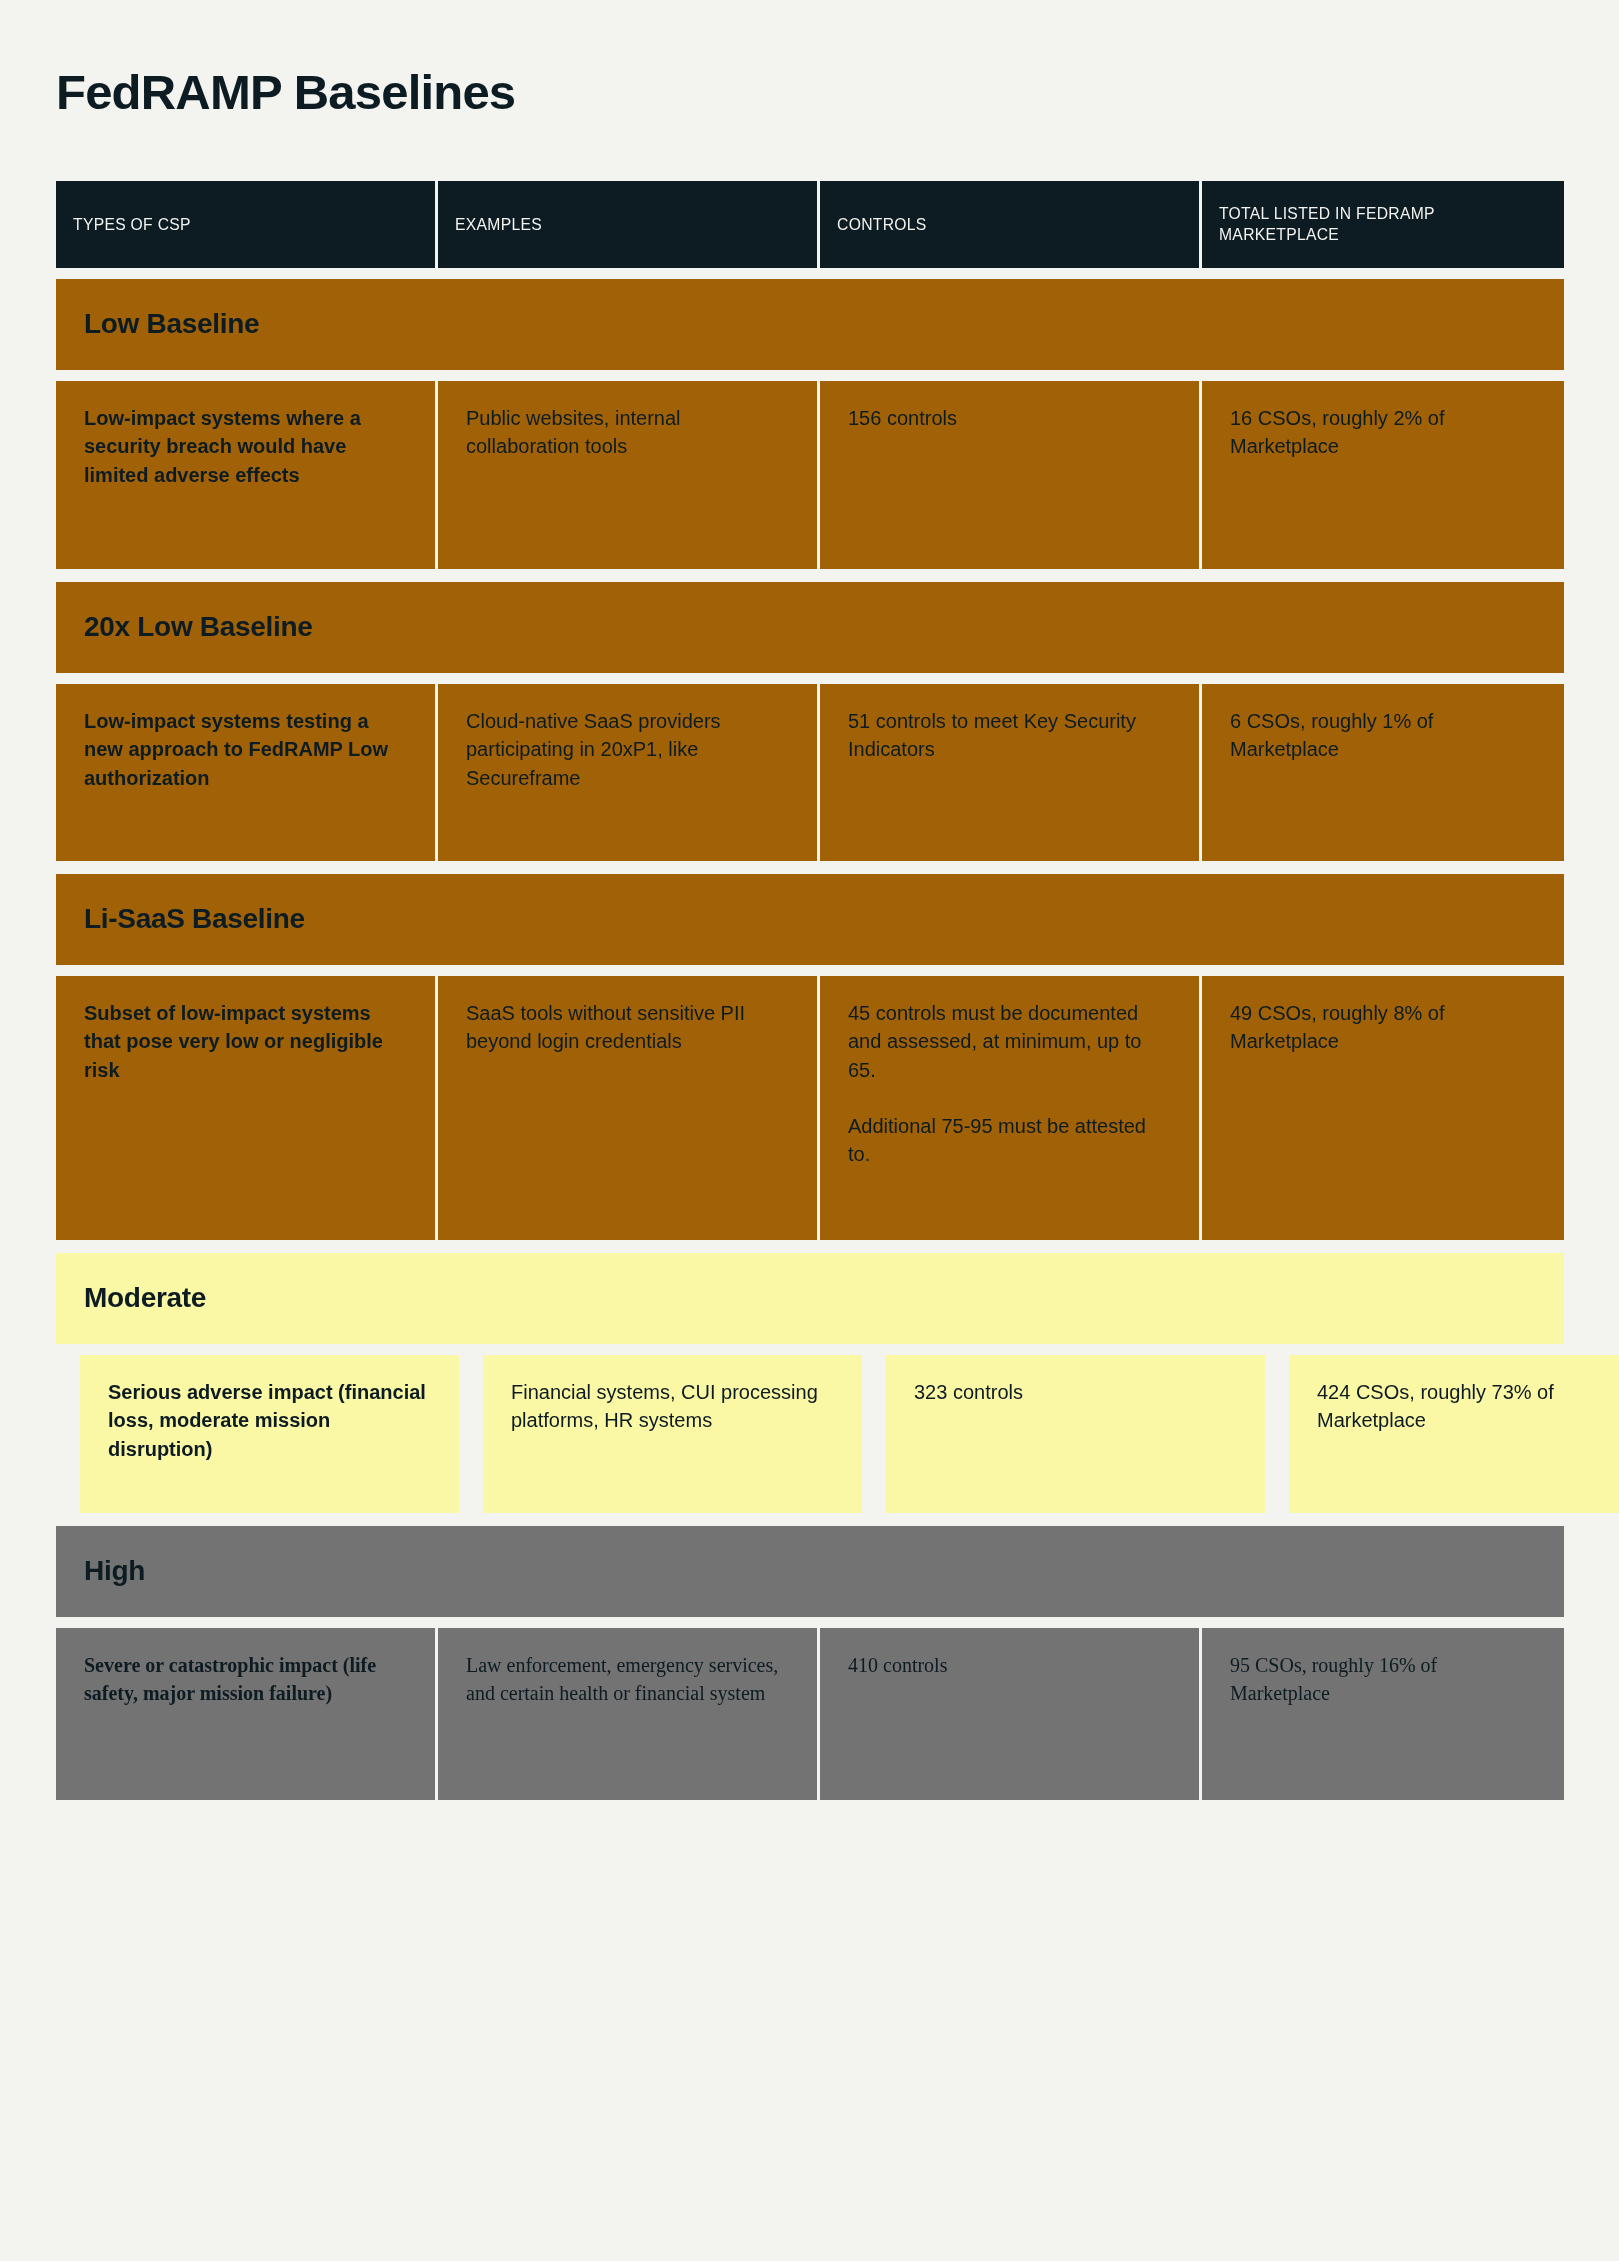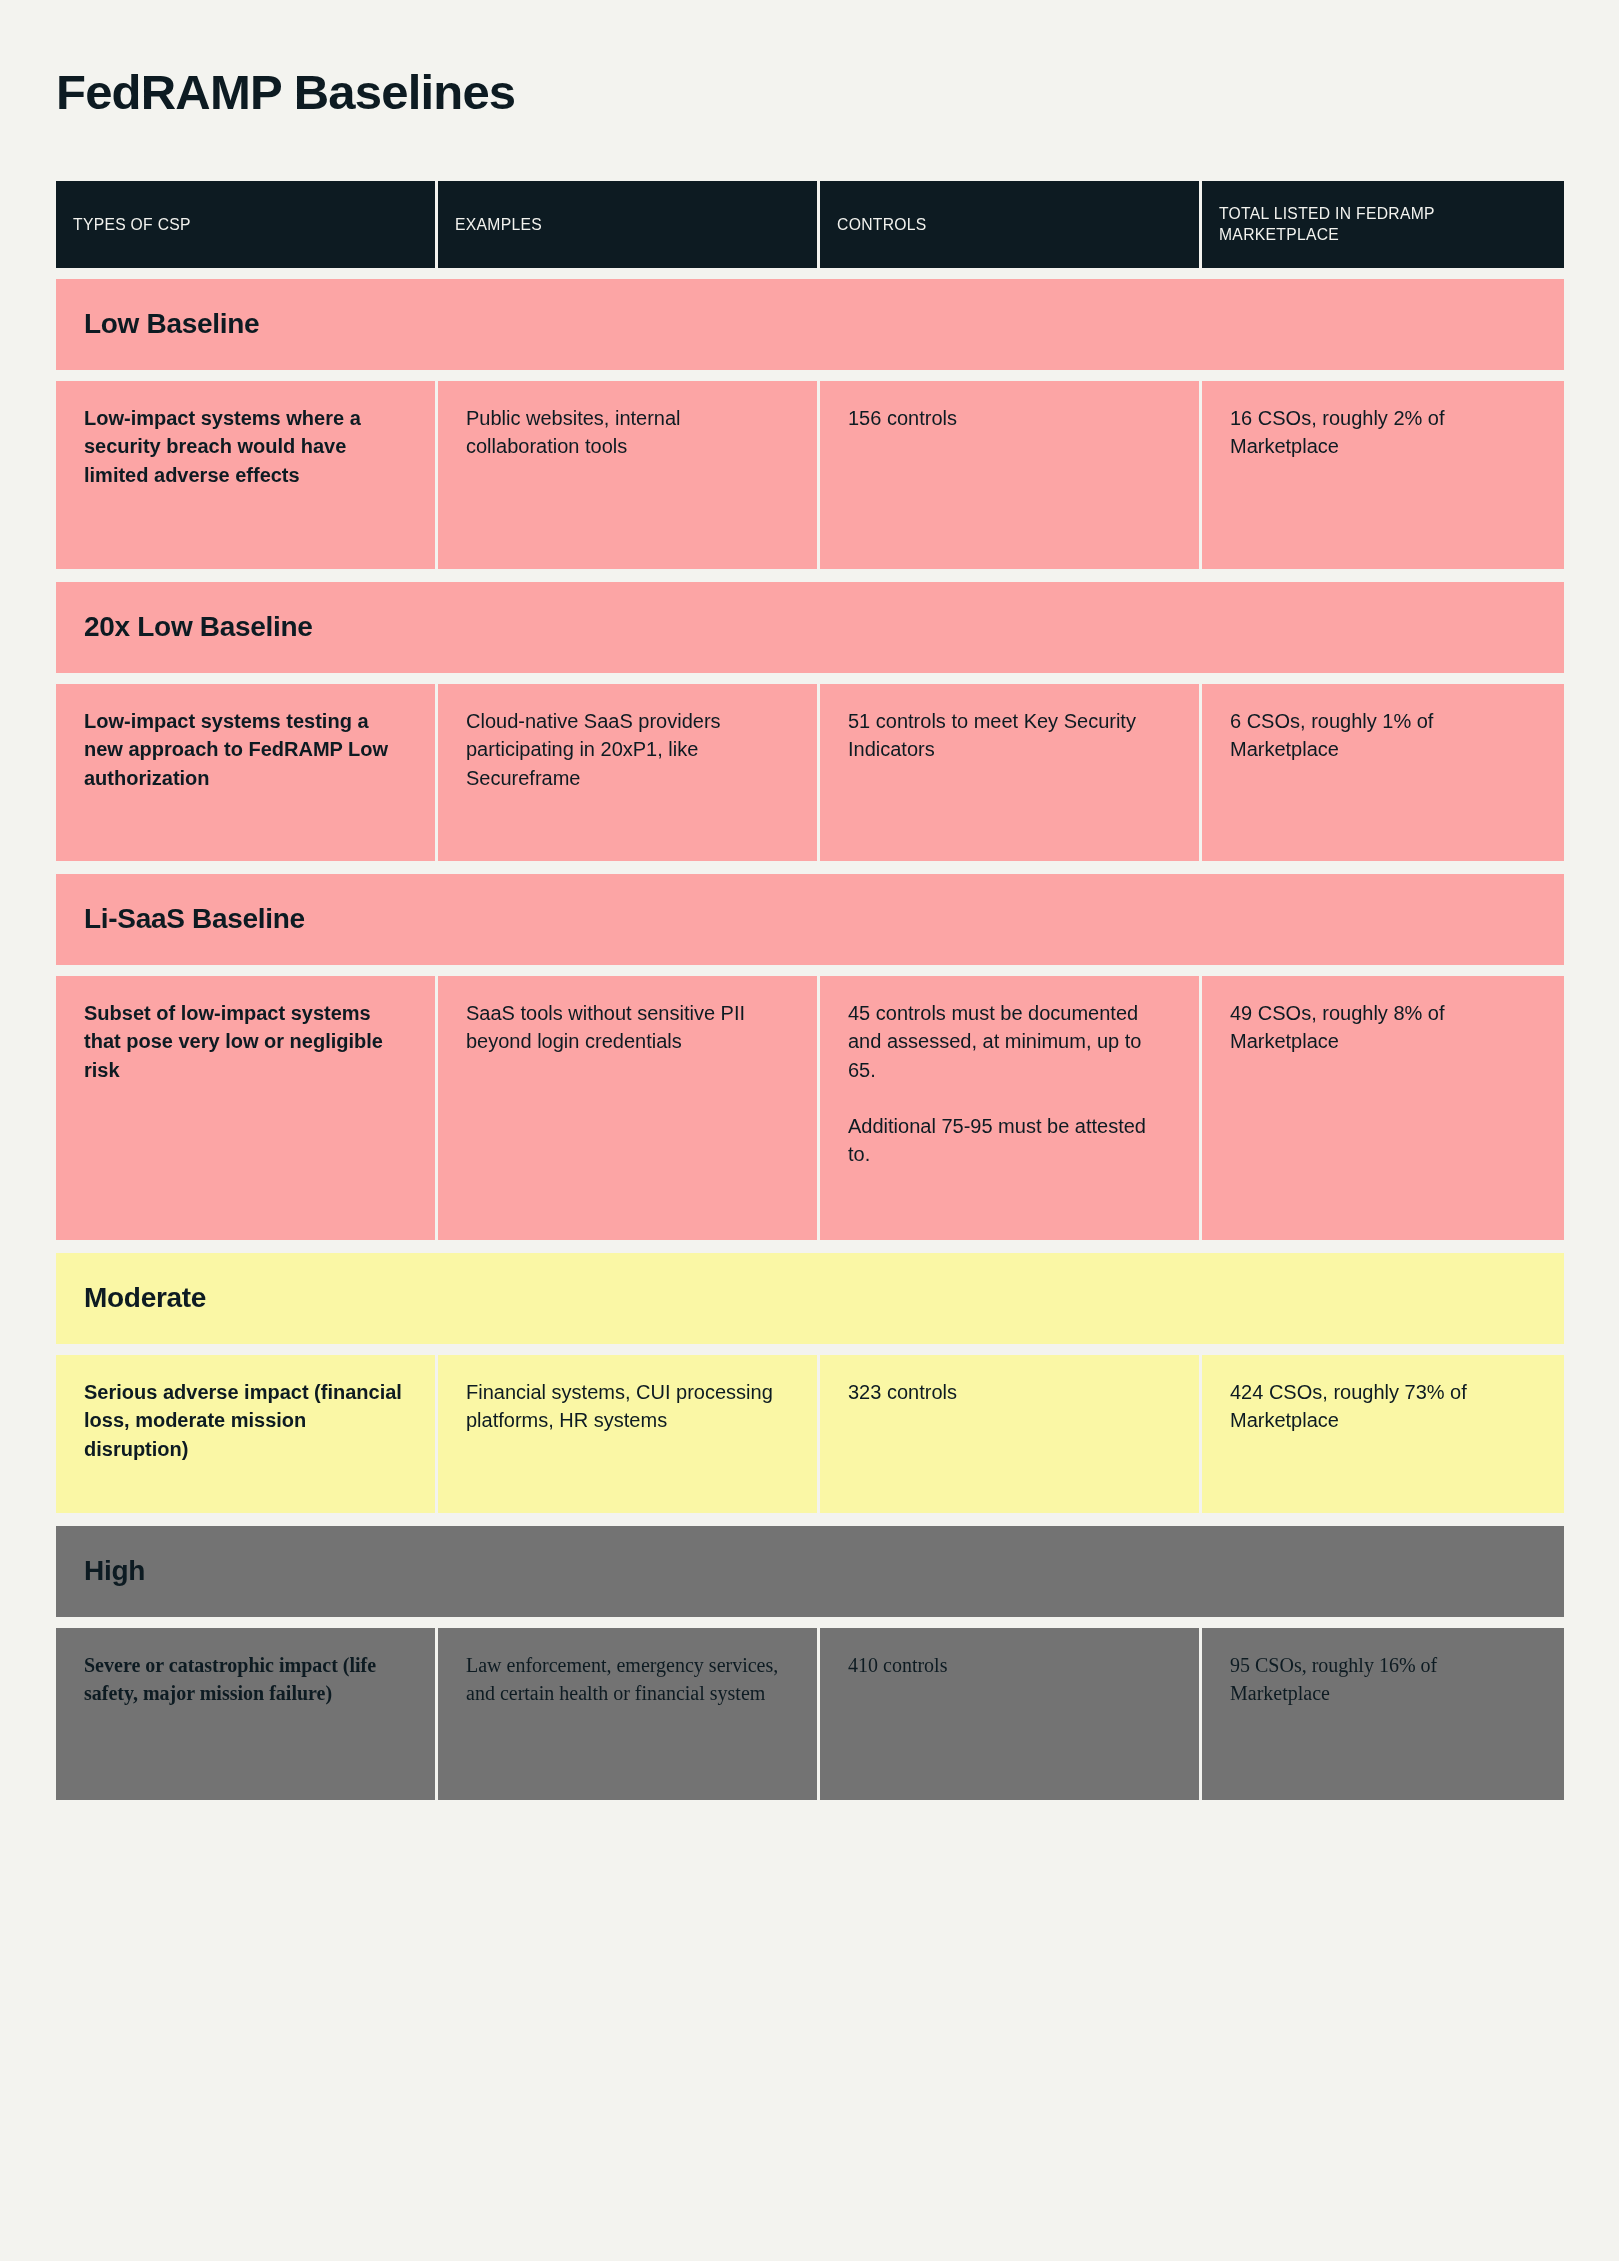--- a/index.html
+++ b/index.html
@@ -99,33 +99,33 @@
   }
   .body-row .cell p + p {
     margin-top: 28px;
   }
 
   
   .section { margin-bottom: 13px; }
 
   
   .theme-mint .band,
-  .theme-mint .body-row .cell { background: #fca5a5; }
+  .theme-mint .body-row .cell { background: #a16207; }
 
   .theme-yellow .band,
   .theme-yellow .body-row .cell { background: #faf7a5; }
 
   .theme-peach .band,
   .theme-peach .body-row .cell { background: #737373; }
 
   
   .h-low   .body-row .cell { min-height: 188px; }
   .h-20x   .body-row .cell { min-height: 177px; }
   .h-lisaas .body-row .cell { min-height: 264px; }
-  .h-mod   .body-row .cell { min-height: 158px; }
+  .h-mod   .body-row .cell { min-height: 158px; margin-left: 24px; }
   .h-high  .body-row .cell { min-height: 172px; font-family: Liberation Serif, serif; }
 </style>
 </head>
 <body>
 
 <div class="page">
 
   <h1 class="page-title">FedRAMP Baselines</h1>
 
   <div class="table">

